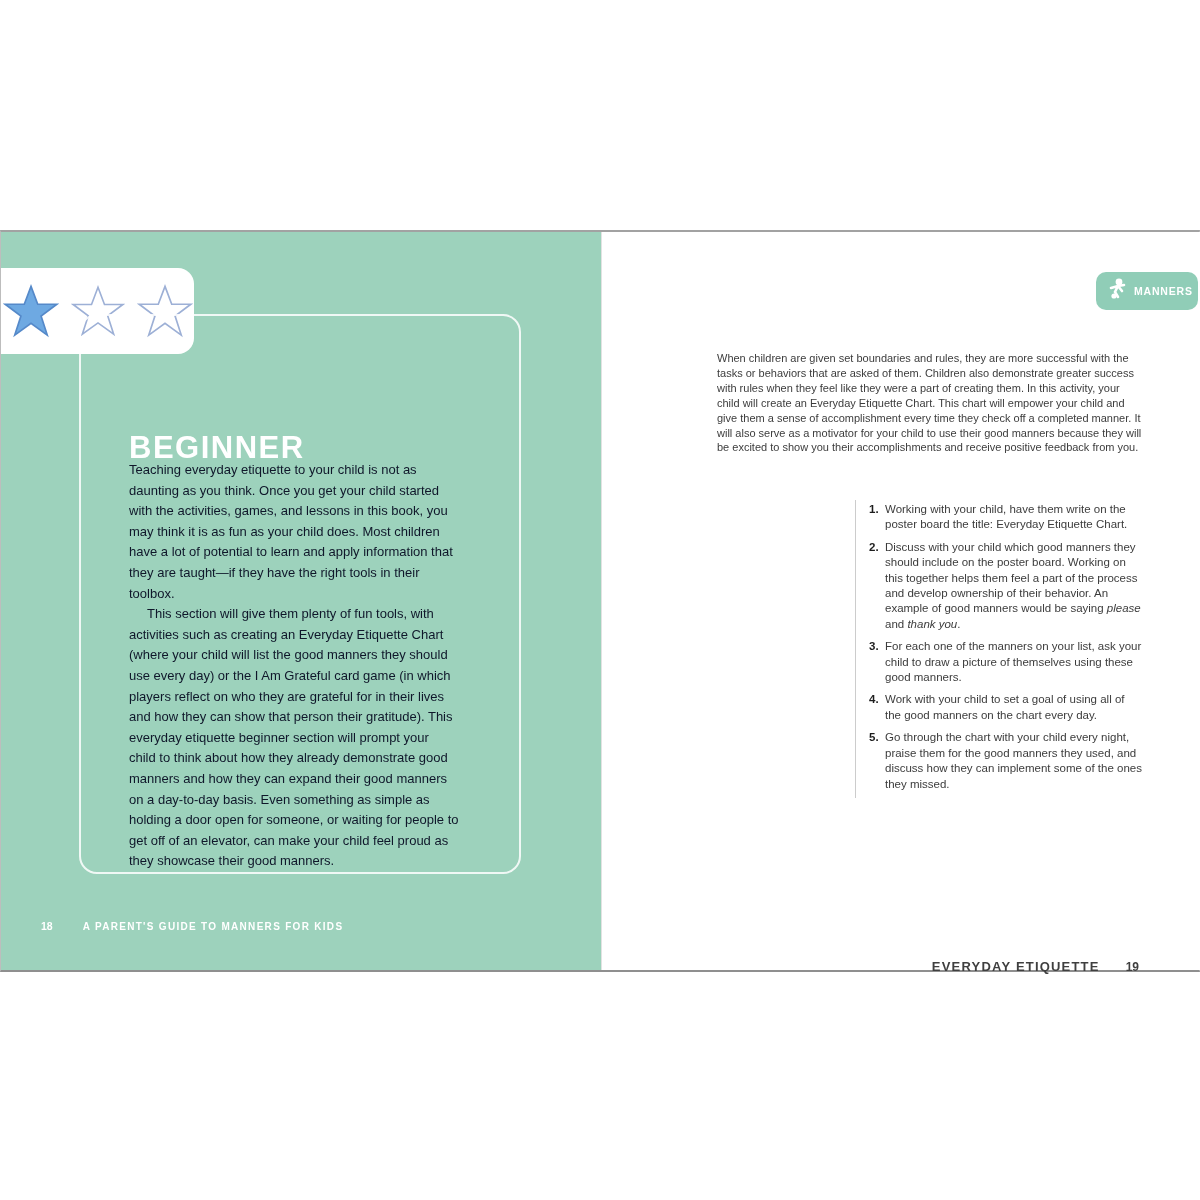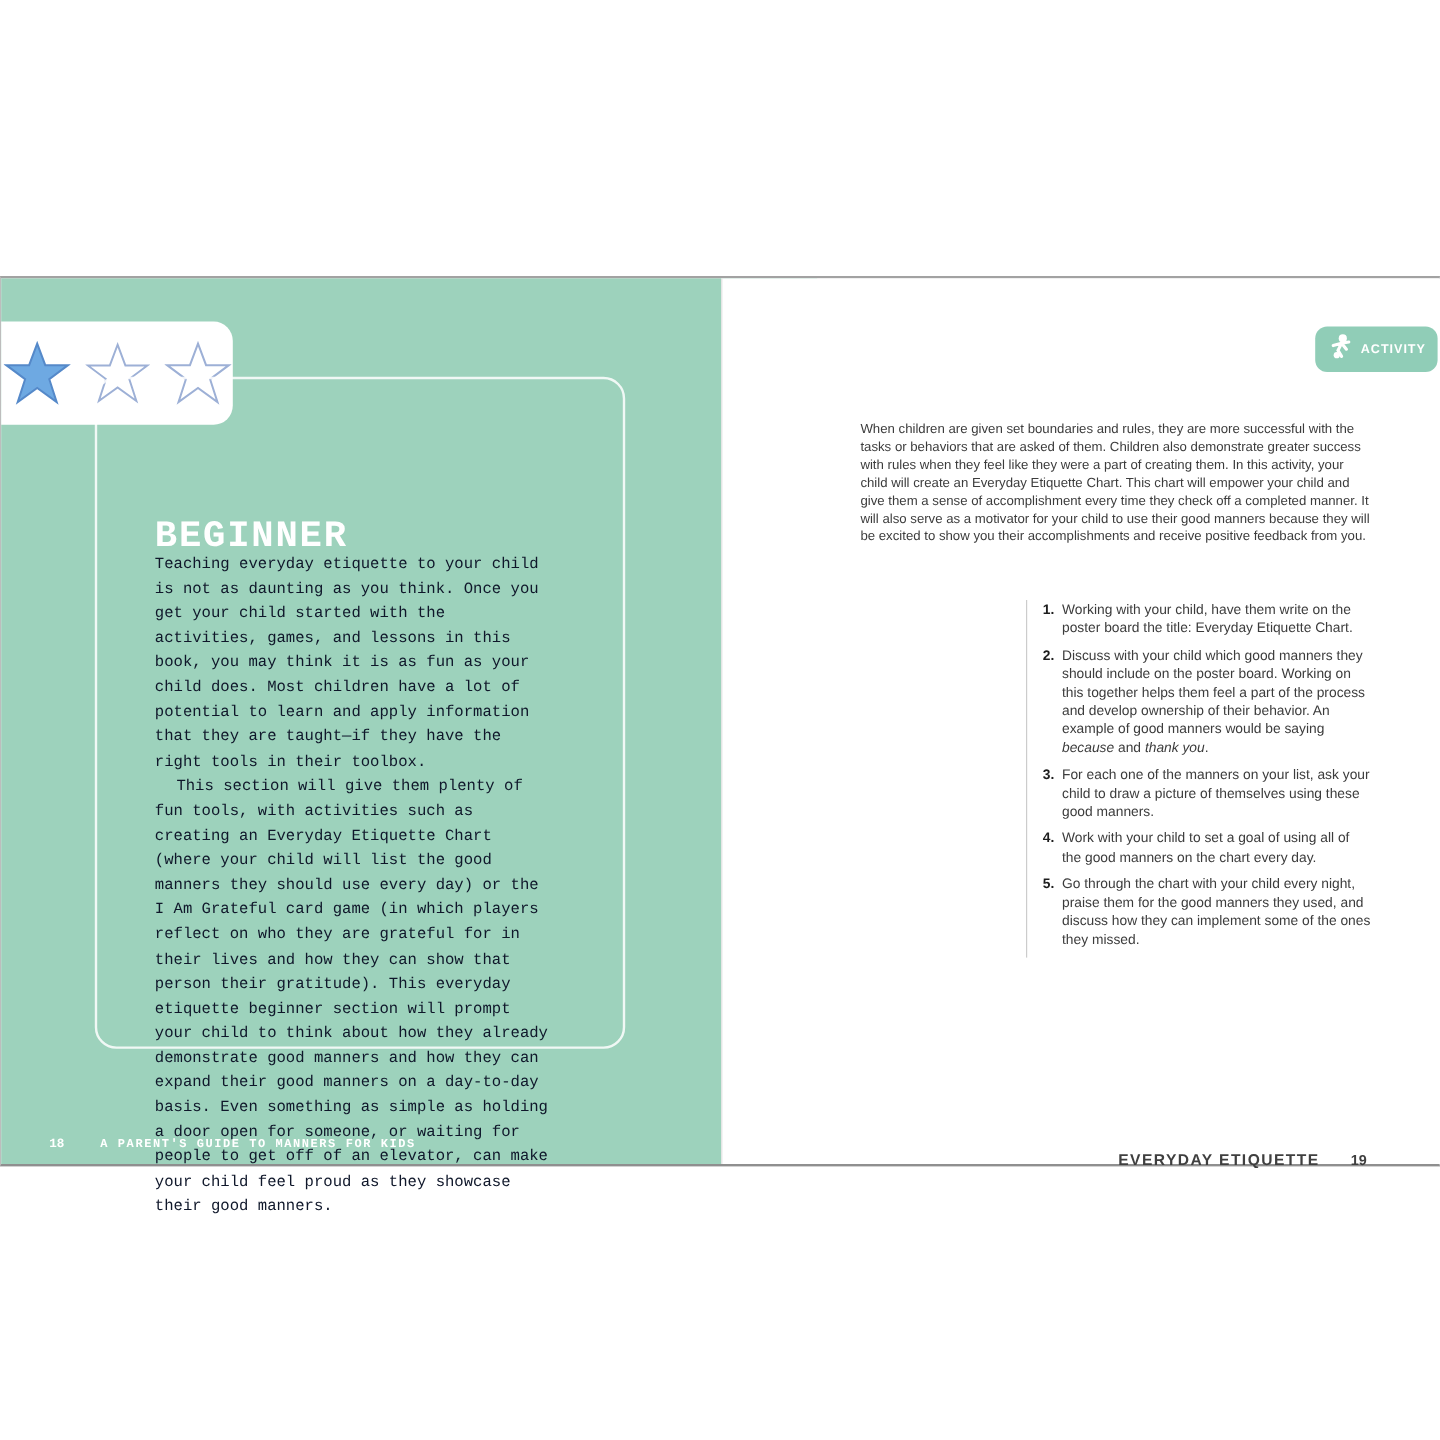--- a/index.html
+++ b/index.html
@@ -5,39 +5,39 @@
   * { margin: 0; padding: 0; box-sizing: border-box; }
   html, body { width: 1200px; height: 1200px; background: #ffffff; overflow: hidden;
     font-family: "Liberation Sans", sans-serif; }
 
   .spread { position: absolute; left: 0; top: 230px; width: 1200px; height: 742px;
     border-top: 2px solid #a2a2a2; border-bottom: 2px solid #8f8f8f;
     border-left: 1px solid #bdbdbd; border-right: 1px solid #bdbdbd; }
 
   
   .page-left { position: absolute; left: 0; top: 0; width: 680px; height: 100%;
-    background: #9dd2bc; font-family: Liberation Mono, monospace; }
+    background: #9dd2bc; }
 
   .star-badge { position: absolute; left: 0; top: 36px; width: 193px; height: 86px;
     background: #ffffff; border-radius: 0 16px 16px 0;
     display: flex; align-items: center; justify-content: center; gap: 12px; }
   .star-badge svg { display: block; }
 
   .content-box { position: absolute; left: 78px; top: 82px; width: 442px; height: 560px;
     border: 2px solid rgba(255,255,255,0.85); border-radius: 18px; }
 
   .beginner-title { position: absolute; left: 128px; top: 198px; color: #ffffff;
     font-size: 31px; font-weight: bold; letter-spacing: 1.5px; }
 
   .left-body { position: absolute; left: 128px; top: 228px; width: 330px;
     color: #0f172a; font-size: 13px; line-height: 20.6px; }
   .left-body p + p { text-indent: 18px; }
 
   .footer-left { position: absolute; left: 40px; top: 688px; display: flex;
-    align-items: baseline; gap: 30px; color: #ffffff; margin-top: 28px; }
+    align-items: baseline; gap: 30px; color: #ffffff; }
   .footer-left .pagenum { font-size: 10.5px; font-weight: bold; }
   .footer-left .booktitle { font-size: 10px; font-weight: bold; letter-spacing: 1.3px; }
 
   
   .page-right { position: absolute; left: 600px; top: 0; width: 600px; height: 100%;
     background: #ffffff; border-left: 1px solid #e2e2e2; }
 
   .activity-badge { position: absolute; right: 3px; top: 40px; width: 102px; height: 38px;
     background: #90cdb7; border-radius: 10px; display: flex; align-items: center;
     padding-left: 10px; gap: 6px; }
@@ -118,38 +118,38 @@
   <div class="page-right">
 
     <div class="activity-badge">
       <span>
         <svg width="22" height="24" viewBox="0 0 22 24">
           <circle cx="13" cy="5" r="3.4" fill="#ffffff"></circle>
           <path d="M12 9 L9 15 L12 20 M12 9 L16 14 M12 9 L5 11 M12 9 L18 8" stroke="#ffffff" stroke-width="2.6" stroke-linecap="round" fill="none"></path>
           <circle cx="8" cy="19" r="2.6" fill="#ffffff"></circle>
         </svg>
       </span>
-      <span class="label">ACTIVITY</span>
+      <span class="label">MANNERS</span>
     </div>
 
 
     <p class="intro">When children are given set boundaries and rules, they are more successful with the tasks or behaviors that are asked of them. Children also demonstrate greater success with rules when they feel like they were a part of creating them. In this activity, your child will create an Everyday Etiquette Chart. This chart will empower your child and give them a sense of accomplishment every time they check off a completed manner. It will also serve as a motivator for your child to use their good manners because they will be excited to show you their accomplishments and receive positive feedback from you.</p>
 
 
     <div class="col-divider"></div>
 
     <div class="steps-col">
       <ol>
         <li>
           <span class="num">1.</span>
           <span class="step-text">Working with your child, have them write on the poster board the title: Everyday Etiquette Chart.</span>
         </li>
         <li>
           <span class="num">2.</span>
-          <span class="step-text"><span>Discuss with your child which good manners they should include on the poster board. Working on this together helps them feel a part of the process and develop ownership of their behavior. An example of good manners would be saying </span><em>because</em><span> and </span><em>thank you</em><span>.</span></span>
+          <span class="step-text"><span>Discuss with your child which good manners they should include on the poster board. Working on this together helps them feel a part of the process and develop ownership of their behavior. An example of good manners would be saying </span><em>please</em><span> and </span><em>thank you</em><span>.</span></span>
         </li>
         <li>
           <span class="num">3.</span>
           <span class="step-text">For each one of the manners on your list, ask your child to draw a picture of themselves using these good manners.</span>
         </li>
         <li>
           <span class="num">4.</span>
           <span class="step-text">Work with your child to set a goal of using all of the good manners on the chart every day.</span>
         </li>
         <li>

